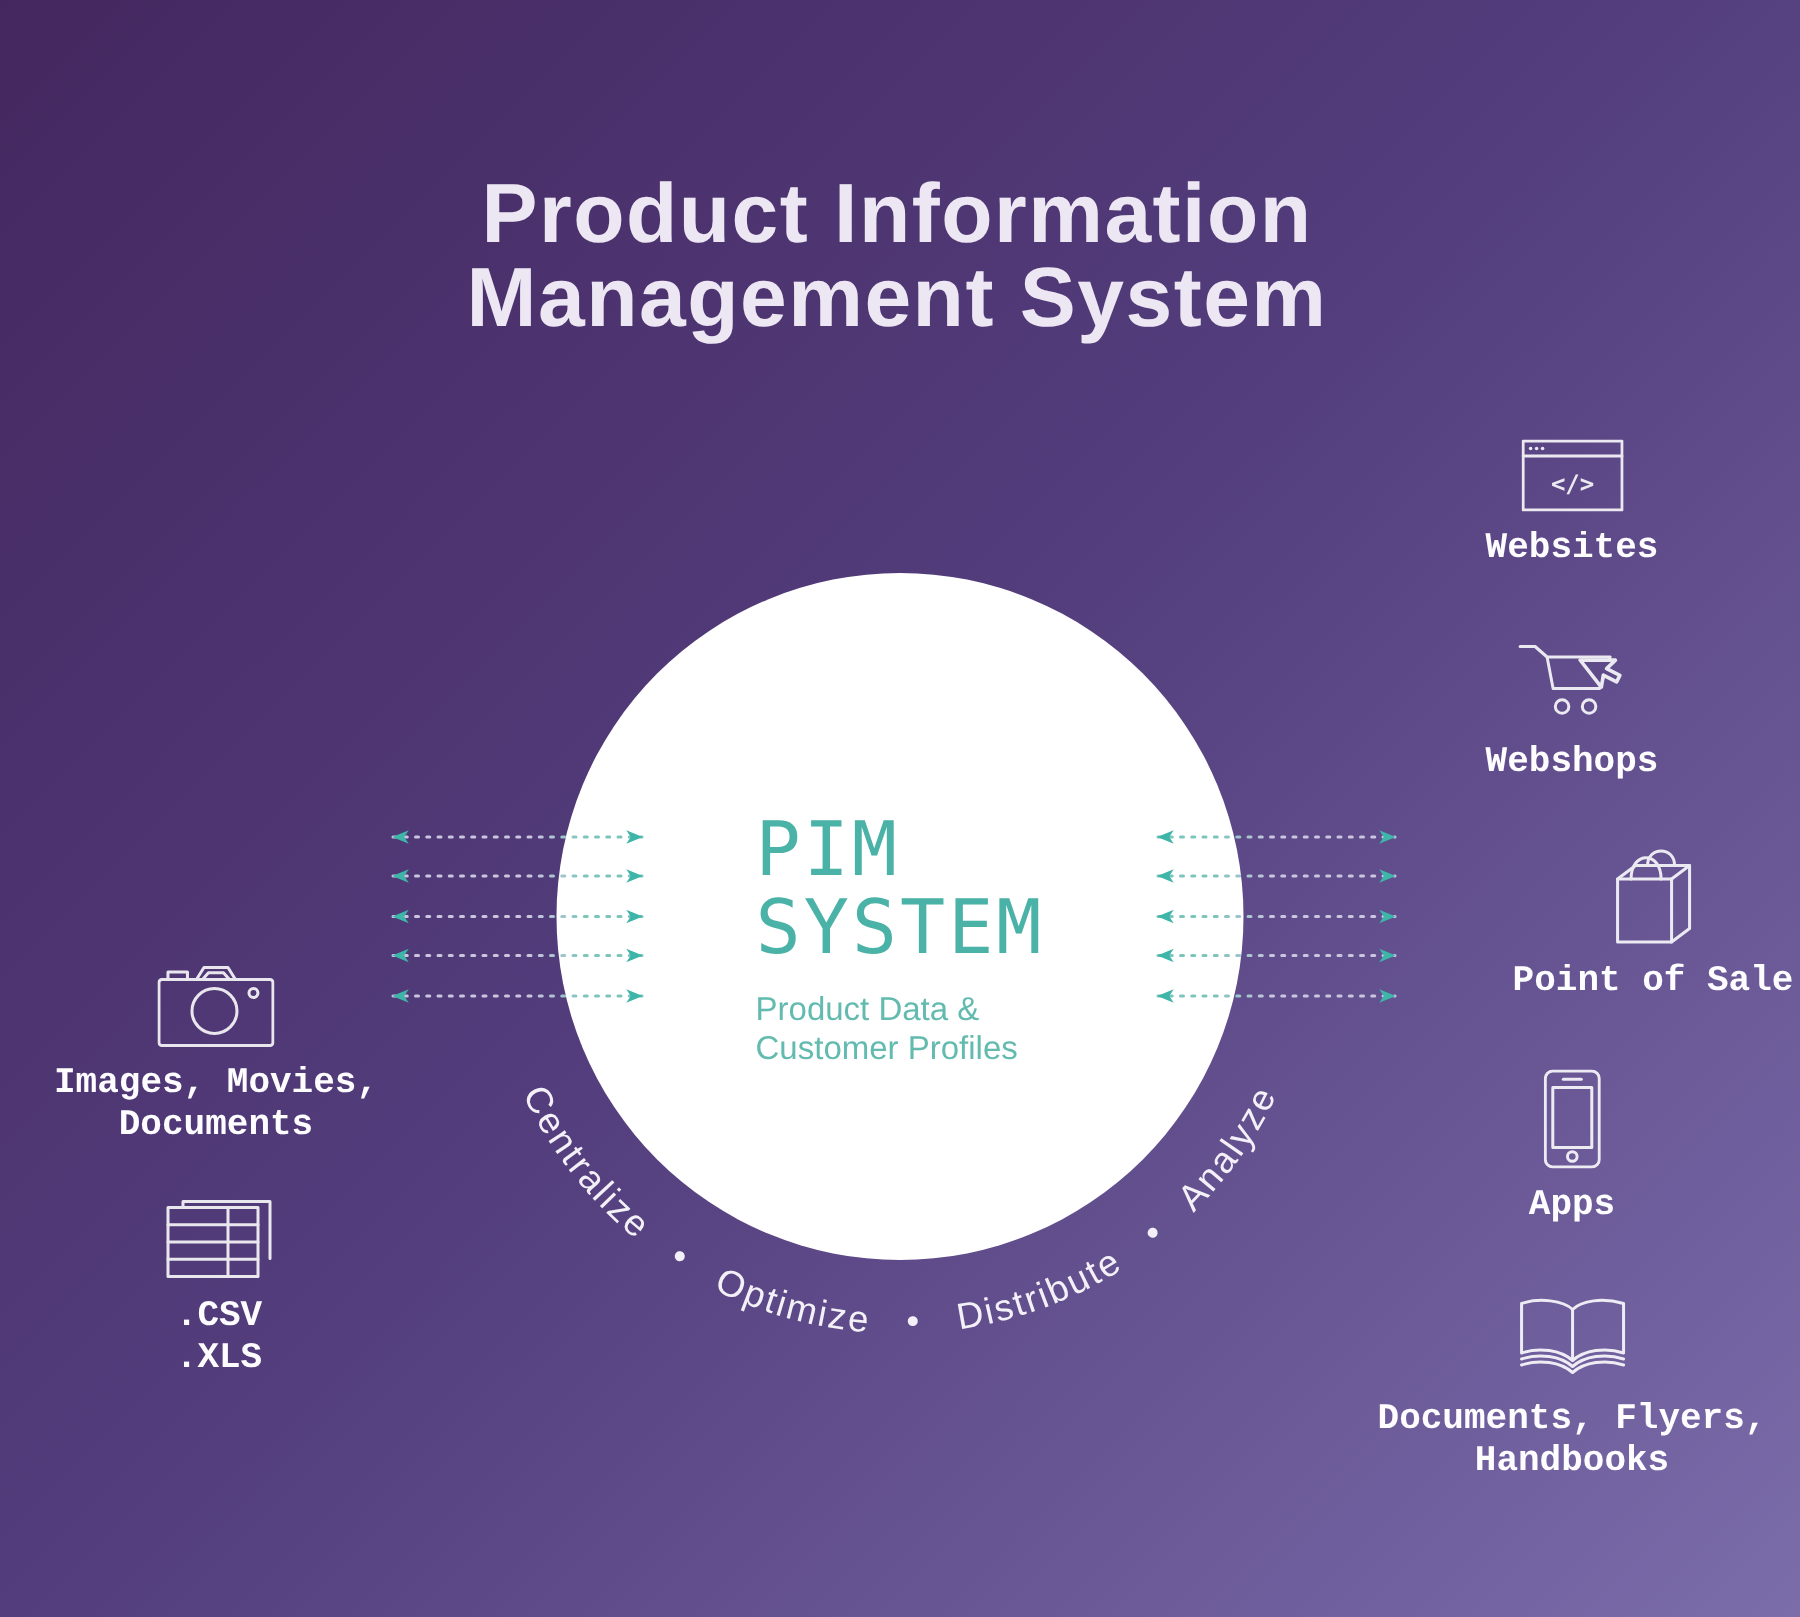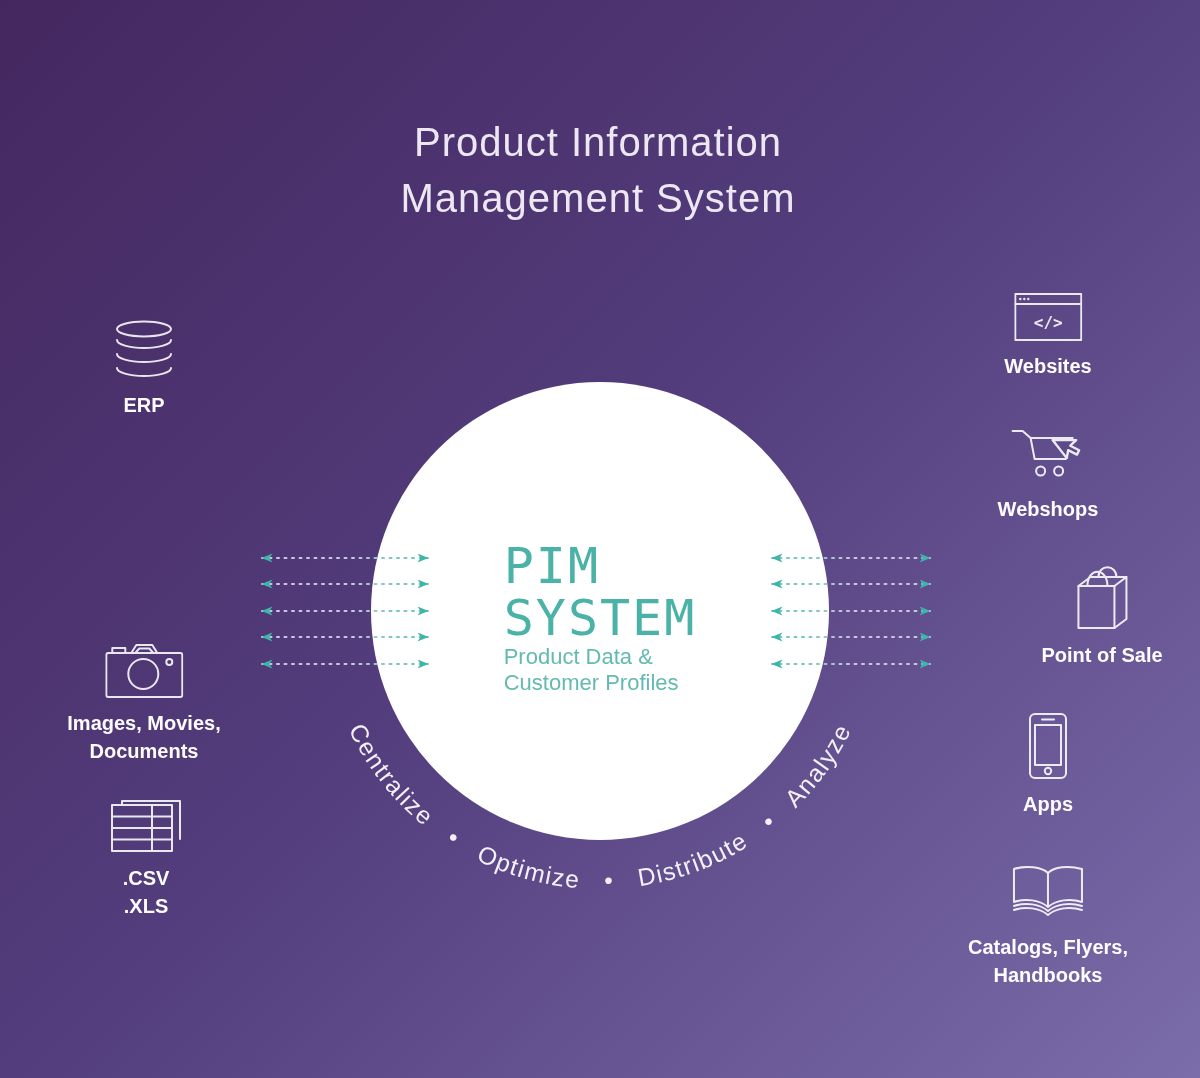--- a/index.html
+++ b/index.html
@@ -3,45 +3,45 @@
 <meta charset="utf-8">
 <style>
   html,body{margin:0;padding:0;}
   .stage{
     position:relative;width:1200px;height:1078px;overflow:hidden;
     background:linear-gradient(135deg,#44275f 0%,#533d7c 48%,#7b6caa 100%);
     font-family:"Liberation Sans",sans-serif;
   }
   .title{
     position:absolute;left:598px;top:114px;transform:translateX(-50%);
-    color:#ece7f3;font-size:40px;line-height:56px;font-weight:400;
+    color:#ece7f3;font-size:56px;line-height:56px;font-weight:700;
     letter-spacing:1px;text-align:center;white-space:nowrap;
   }
   .layer{position:absolute;left:0;top:0;}
   .hub-text{
     position:absolute;left:600px;top:540px;transform:translateX(-50%);
     text-align:left;
   }
   .hub-name{
     color:#4bb2a7;font-family:"DejaVu Sans Mono",monospace;
     font-size:50px;line-height:52px;letter-spacing:2px;white-space:nowrap;
   }
   .hub-sub{
-    color:#63bbb0;font-size:22px;line-height:26px;
+    margin-top:16px;color:#63bbb0;font-size:22px;line-height:26px;
     font-weight:400;white-space:nowrap;
   }
   .node{
     position:absolute;transform:translateX(-50%);
     display:flex;flex-direction:column;align-items:center;gap:11px;
   }
   .node svg{display:block;stroke:#ffffff;stroke-width:2;fill:none;
     stroke-linecap:round;stroke-linejoin:round;opacity:.88;}
   .label{
-    color:#fdfcfe;font-weight:700;font-size:20px;line-height:28px;
-    text-align:center;white-space:nowrap;
+    color:#fdfcfe;font-weight:700;font-size:24px;line-height:28px;
+    text-align:center;white-space:nowrap;font-family:Liberation Mono, monospace;
   }
   .arc-label{
     fill:#f3f0f8;font-family:"Liberation Sans",sans-serif;
     font-size:24.5px;letter-spacing:1.5px;
   }
   .dash{stroke-width:2;stroke-dasharray:2 5.5;stroke-linecap:round;fill:none;}
   .icon-glyph{
     fill:#ffffff;stroke:none;font-family:"DejaVu Sans Mono",monospace;
     font-weight:bold;
   }
@@ -102,29 +102,20 @@
     <div class="hub-name">
       <div>PIM</div>
       <div>SYSTEM</div>
     </div>
     <div class="hub-sub">
       <div>Product Data &amp;</div>
       <div>Customer Profiles</div>
     </div>
   </div>
 
-  <div class="node" style="left:144px;top:320px;">
-    <svg width="60" height="60" viewBox="0 0 60 60">
-      <ellipse cx="30" cy="9" rx="27" ry="7.5"></ellipse>
-      <path d="M3,20 a27,8 0 0 0 54,0"></path>
-      <path d="M3,34 a27,8 0 0 0 54,0"></path>
-      <path d="M3,48 a27,8 0 0 0 54,0"></path>
-    </svg>
-    <div class="label">ERP</div>
-  </div>
 
 
   <div class="node" style="left:146px;top:799px;">
     <svg width="72" height="54" viewBox="0 0 72 54">
       <path d="M12,6 V2 H70 V40"></path>
       <rect x="2" y="6" width="60" height="46"></rect>
       <path d="M2,17.5 H62 M2,29 H62 M2,40.5 H62"></path>
       <path d="M42,6 V52"></path>
     </svg>
     <div class="label">
@@ -194,18 +185,18 @@
   </div>
 
   <div class="node" style="left:1048px;top:864px;">
     <svg width="74" height="58" viewBox="0 0 74 58">
       <path d="M37,9 C31,3 15,1 3,5 L3,38 C15,34 29,36 37,43 C45,36 59,34 71,38 L71,5 C57,1 43,3 37,9 Z"></path>
       <path d="M37,9 L37,42"></path>
       <path d="M3,42 C15,38 29,40 37,47 C45,40 59,38 71,42"></path>
       <path d="M3,46 C15,42 29,44 37,51 C45,44 59,42 71,46"></path>
     </svg>
     <div class="label">
-      <div>Catalogs, Flyers,</div>
+      <div>Documents, Flyers,</div>
       <div>Handbooks</div>
     </div>
   </div>
 
 </div>
 
 </body></html>

